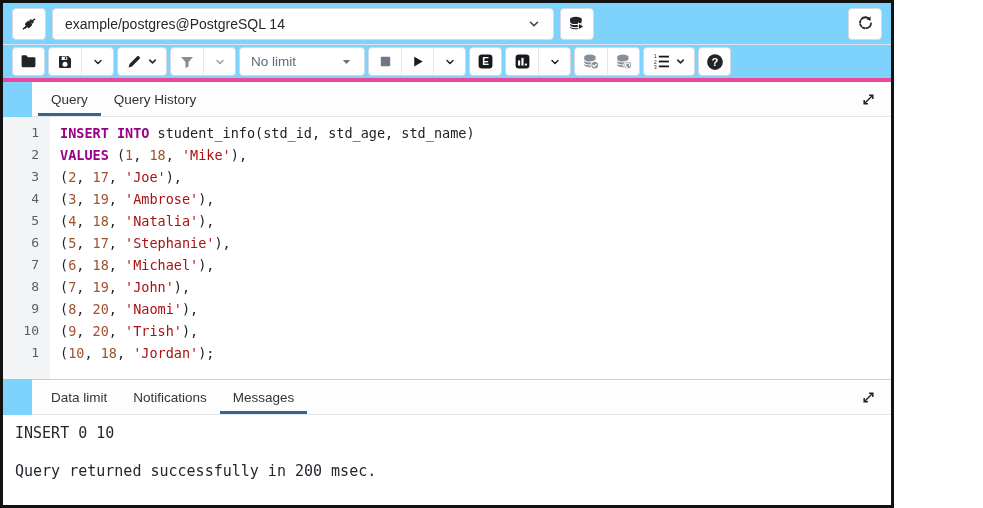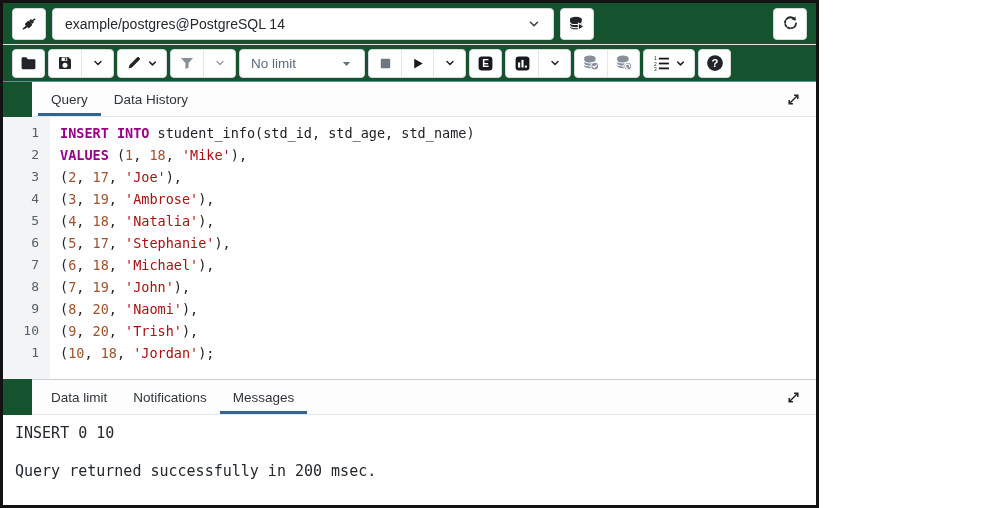--- a/index.html
+++ b/index.html
@@ -1,22 +1,22 @@
 <!DOCTYPE html>
 <html><head>
 <meta charset="utf-8">
 <style>
   * { box-sizing: border-box; margin: 0; padding: 0; }
   html,body { background:#fff; }
   body { font-family: "Liberation Sans", sans-serif; }
 
   .window {
-    width: 819px; height: 508px;
+    width: 894px; height: 508px;
     border: 3px solid #121212;
-    background: #14532d;
+    background: #7dd3fc;
     display: flex; flex-direction: column;
     overflow: hidden;
   }
 
   
   .btn, .btn-group {
     background: #fff;
     border: 1px solid #d4d9e0;
     border-radius: 4px;
   }
@@ -49,21 +49,21 @@
     padding: 0 12px; cursor: pointer;
   }
   .conn-select .conn-text { font-size: 14px; color: #24292f; }
   .topbar-spacer { flex: 1; }
 
   
   .toolbar {
     height: 37px; flex: none;
     display: flex; align-items: center;
     padding: 0 9px; gap: 3px;
-    border-bottom: 1px solid #ec4899;
+    border-bottom: 4px solid #ec4899;
     text-align: right;
   }
   .toolbar .btn, .toolbar .btn-group { height: 29px; }
   .toolbar .btn { min-width: 33px; }
 
   .limit-select {
     width: 126px; height: 29px;
     background: #fff; border: 1px solid #d4d9e0; border-radius: 4px;
     display: flex; align-items: center; justify-content: space-between;
     padding: 0 11px; cursor: pointer;
@@ -349,21 +349,21 @@
         </svg>
       </span>
     </div>
   </div>
 
   <div class="tabrow qtabs">
     <div class="tab active">
       <span>Query</span>
     </div>
     <div class="tab">
-      <span>Data History</span>
+      <span>Query History</span>
     </div>
     <div class="tab-spacer"></div>
     <div class="expand-btn">
       <span>
         <svg width="15" height="15" viewBox="0 0 16 16">
           <line x1="4" y1="12" x2="12" y2="4" stroke="#212529" stroke-width="1.6"></line>
           <path d="M8.6 3.4 H12.6 V7.4" fill="none" stroke="#212529" stroke-width="1.6"></path>
           <path d="M7.4 12.6 H3.4 V8.6" fill="none" stroke="#212529" stroke-width="1.6"></path>
         </svg>
       </span>

